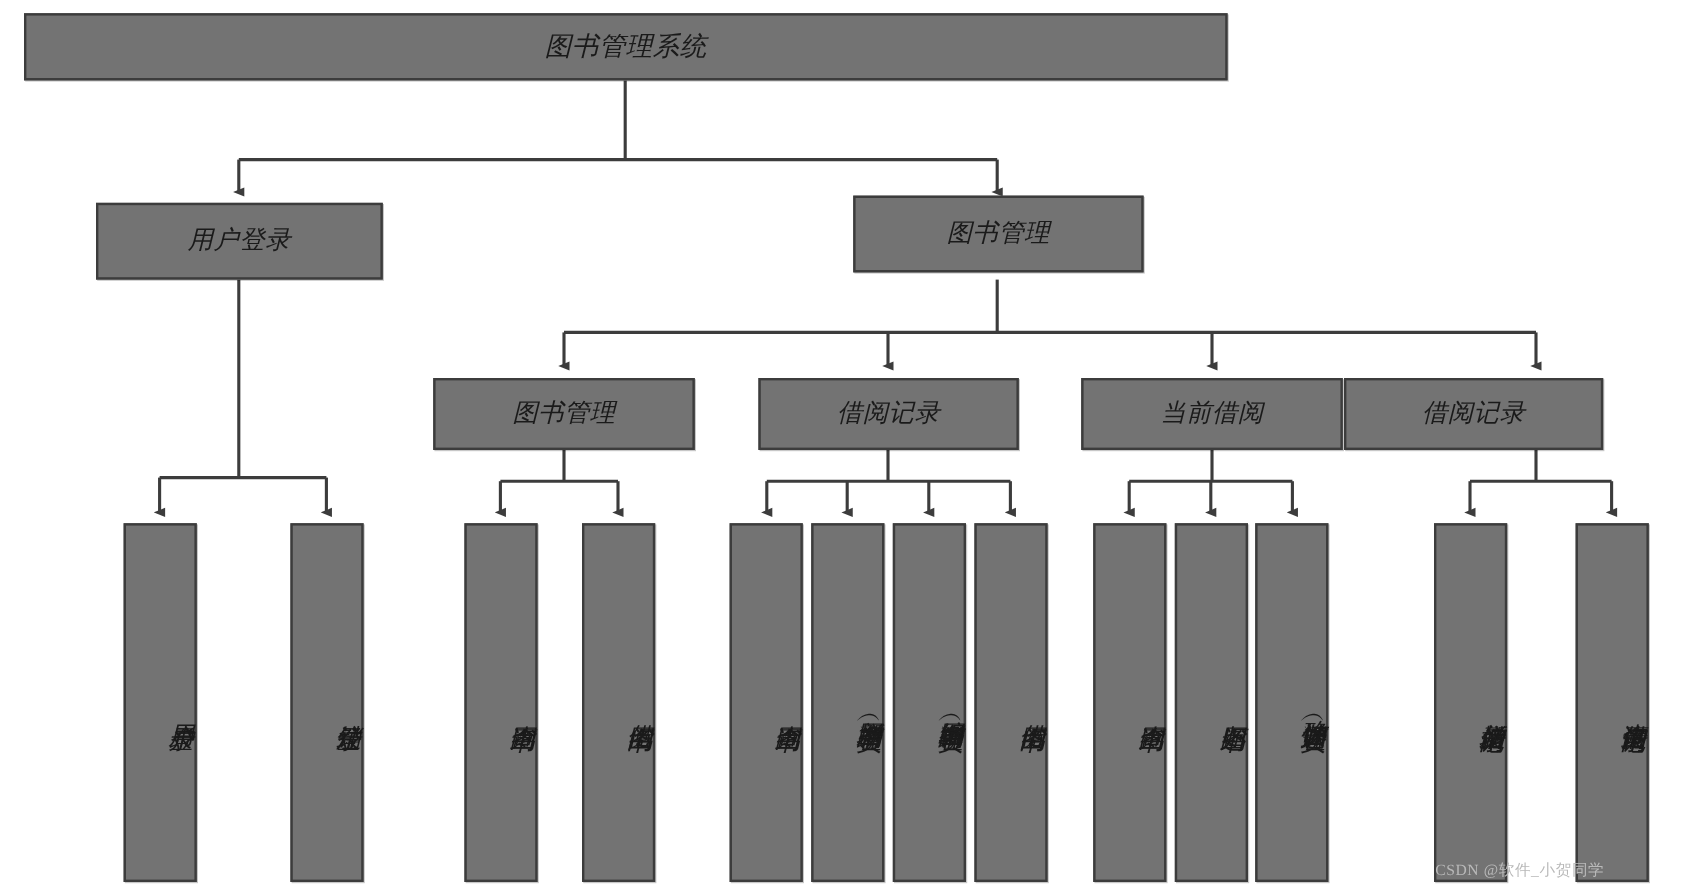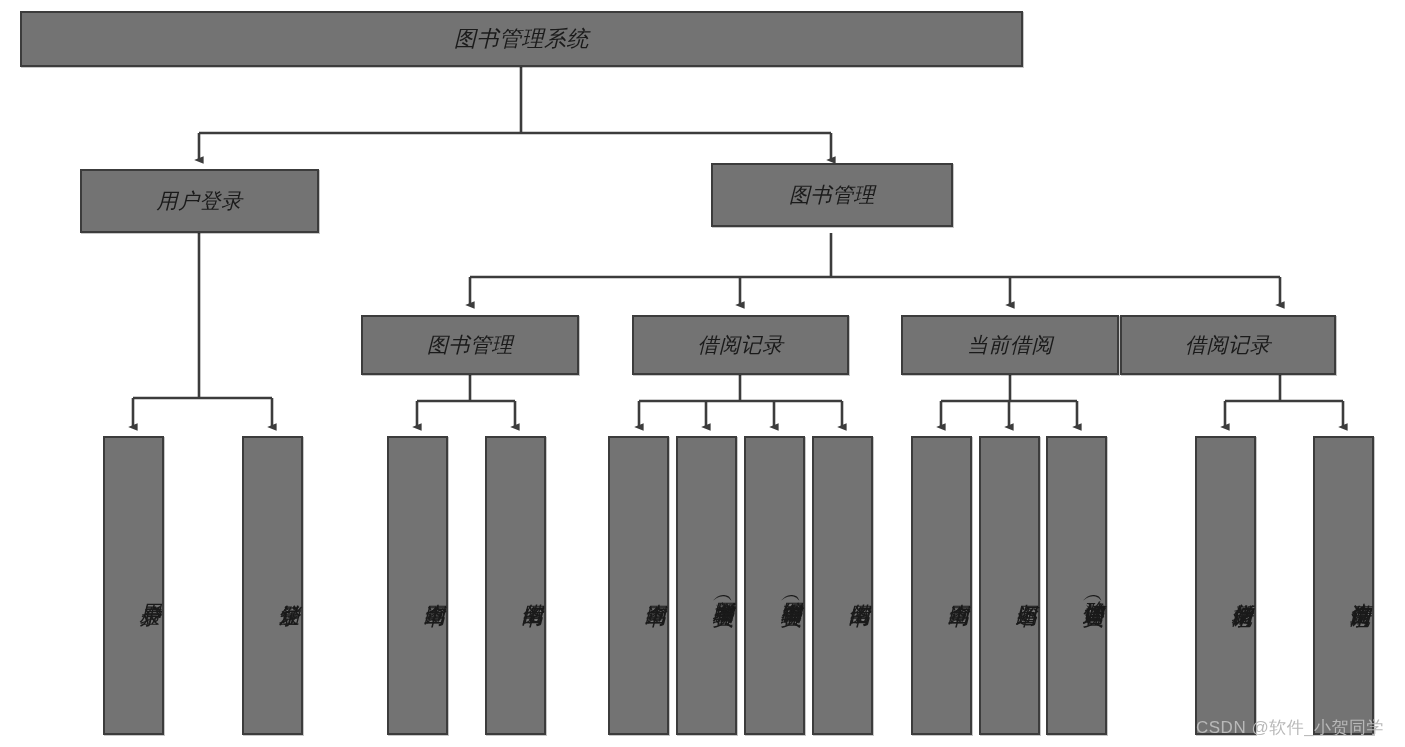--- a/index.html
+++ b/index.html
@@ -52,25 +52,25 @@
     letter-spacing: 1px;
     align-items: flex-start;
     justify-content: center;
     padding-top: 6px;
   }
   .node.root {
     font-size: 22px;
   }
   .watermark {
     position: absolute;
-    font-size: 17px;
+    font-size: 13px;
     color: #b9b9b9;
     white-space: nowrap;
     letter-spacing: 0.5px;
-    font-family: Liberation Sans, sans-serif;
+    font-family: Liberation Serif, serif;
   }
 </style>
 </head>
 <body>
 
 <div id="canvas">
 
   <svg class="wires" viewBox="0 0 1405 747">
     <defs>
       <marker id="arrow" markerWidth="10" markerHeight="10" refX="4.2" refY="5.2" orient="auto" markerUnits="userSpaceOnUse">

